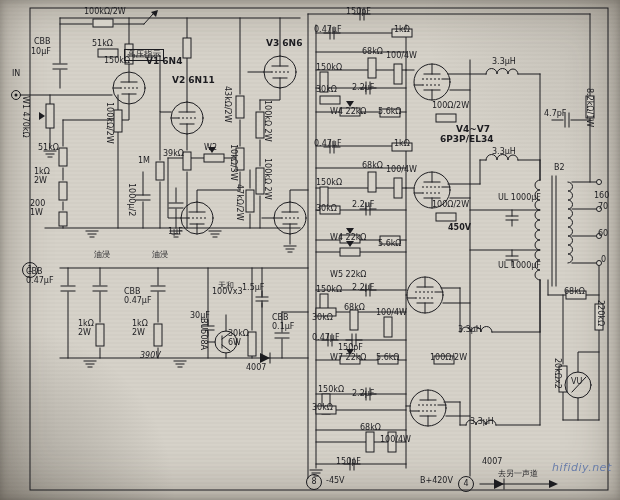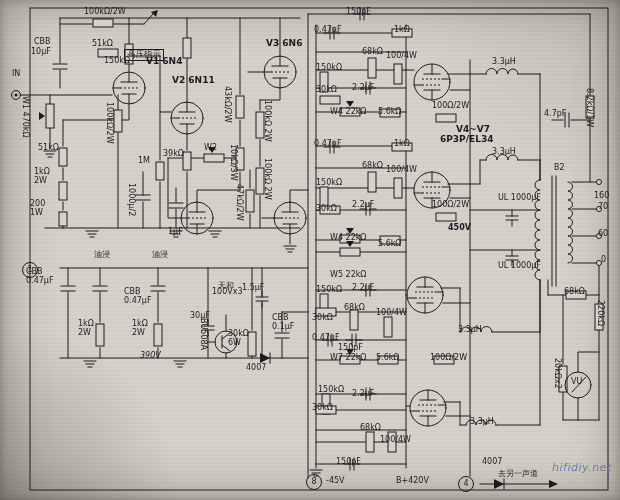--- a/index.html
+++ b/index.html
@@ -356,21 +356,21 @@
       <span class="lbl" style="left: 218px; top: 282px;">天和</span>
       <span class="lbl" style="left: 212px; top: 288px;">100Vx3</span>
       <span class="lbl v" style="left: 198px; top: 318px;">BU508A</span>
       <span class="lbl" style="left: 228px; top: 330px;">30kΩ
 6W</span>
       <span class="lbl" style="left: 246px; top: 364px;">4007</span>
       <span class="lbl" style="left: 242px; top: 284px;">1.5μF</span>
       <span class="lbl" style="left: 272px; top: 314px;">CBB
 0.1μF</span>
       <span class="lbl" style="left: 326px; top: 477px;">-45V</span>
-      <span class="lbl" style="left: 396px; top: 477px;">B+420V</span>
+      <span class="lbl" style="left: 420px; top: 477px;">B+420V</span>
       <span class="lbl" style="left: 498px; top: 470px;">去另一声道</span>
       <span class="lbl" style="left: 482px; top: 458px;">4007</span>
       <span class="lbl circ" style="left: 306px; top: 474px;">8</span>
       <span class="lbl circ" style="left: 458px; top: 476px;">4</span>
       <span class="lbl circ" style="left: 22px; top: 262px;">1</span>
       <span class="lbl" style="left: 564px; top: 288px;">68kΩ</span>
       <span class="lbl v" style="left: 595px; top: 300px;">220kΩ</span>
       <span class="lbl v" style="left: 552px; top: 358px;">20kΩx2</span>
       <span class="lbl" style="left: 571px; top: 378px;">VU</span>
       <span class="lbl wm" style="left: 552px; top: 462px;">hifidiy.net</span>

